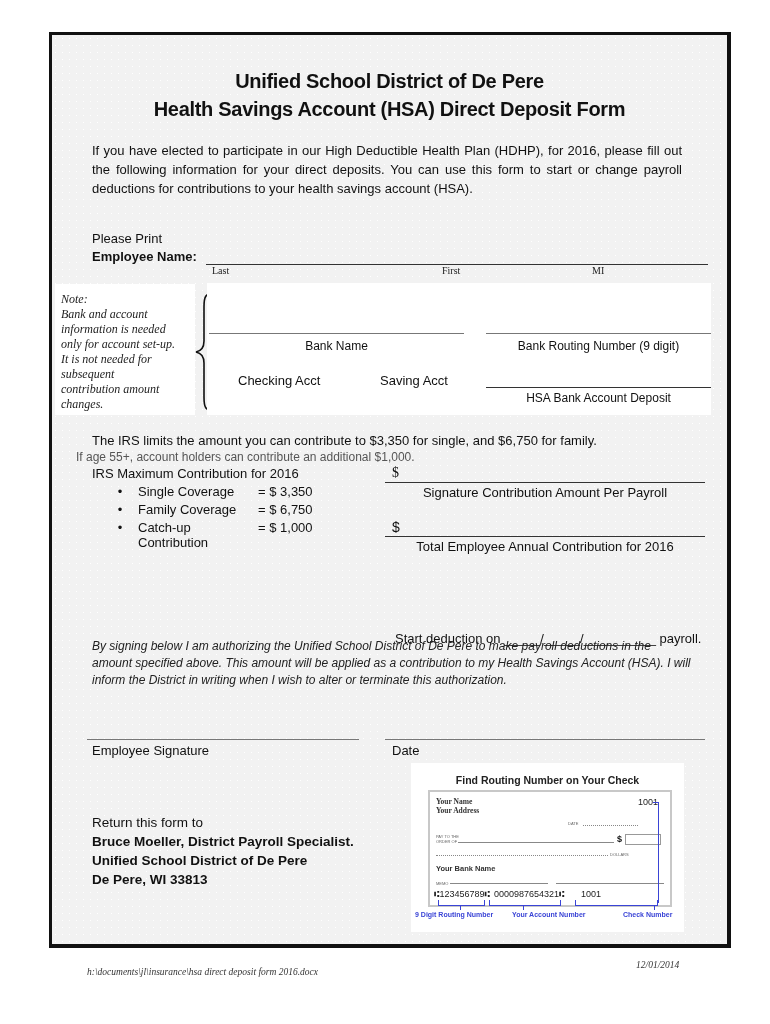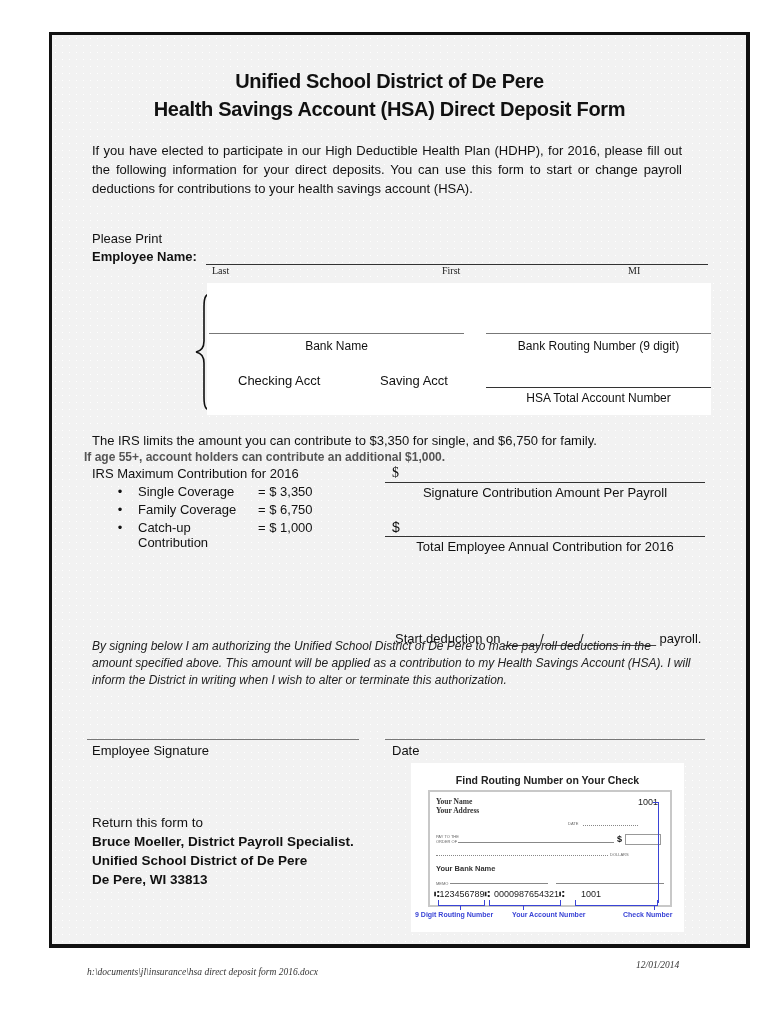--- a/index.html
+++ b/index.html
@@ -6,21 +6,20 @@
   body {
     width: 770px; height: 1024px; background: #ffffff; position: relative; overflow: hidden;
     font-family: "Liberation Sans", sans-serif; color: #111;
   }
   .frame {
     position: absolute; left: 49px; top: 32px; width: 675px; height: 909px;
     border: 3px solid #111; border-right-width: 4px; border-bottom-width: 4px;
     background-color: #f2f2f2;
     background-image: radial-gradient(#ffffff 0.8px, transparent 1px);
     background-size: 7px 7px;
-    padding-left: 19px;
   }
   .abs { position: absolute; }
   .serif { font-family: "Liberation Serif", serif; }
 
   .title {
     left: 0; width: 675px; text-align: center; font-weight: bold; font-size: 20px;
     font-family: "Liberation Sans", sans-serif; letter-spacing: -0.3px; color: #111;
   }
   .intro {
     left: 40px; top: 106px; width: 590px; font-size: 13px; line-height: 19px; text-align: justify;
@@ -81,43 +80,55 @@
   <div class="abs title" style="top:35px;">Unified School District of De Pere</div>
   <div class="abs title" style="top:63px;">Health Savings Account (HSA) Direct Deposit Form</div>
 
   <div class="abs intro">If you have elected to participate in our High Deductible Health Plan (HDHP), for 2016, please fill out the following information for your direct deposits. You can use this form to start or change payroll deductions for contributions to your health savings account (HSA).</div>
 
   <div class="abs label13" style="left:40px; top:196px;">Please Print</div>
   <div class="abs label13" style="left:40px; top:214px; font-weight:bold;">Employee Name:</div>
   <div class="hline dark" style="left:154px; top:229px; width:502px;"></div>
   <div class="abs tiny-serif" style="left:160px; top:230px;">Last</div>
   <div class="abs tiny-serif" style="left:390px; top:230px;">First</div>
-  <div class="abs tiny-serif" style="left:576px; top:230px;">MI</div>
-
+  <div class="abs tiny-serif" style="left:540px; top:230px;">MI</div>
+
+  <div class="abs note-box">
+    <div class="note-text">
+      <div>Note:</div>
+      <div>Bank and account</div>
+      <div>information is needed</div>
+      <div>only for account set-up.</div>
+      <div>It is not needed for</div>
+      <div>subsequent</div>
+      <div>contribution amount</div>
+      <div>changes.</div>
+    </div>
+  </div>
 
   <svg class="abs" style="left:143px; top:256px;" width="24" height="122" viewBox="0 0 24 122">
     <path d="M20 2 C 10 2, 9 6, 9 16 L 9 50 C 9 57, 6 60, 1 61 C 6 62, 9 65, 9 72 L 9 106 C 9 116, 10 120, 20 120" fill="none" stroke="#111" stroke-width="1.6"></path>
   </svg>
 
   <div class="abs bank-box">
     <div class="hline" style="left:2px; top:50px; width:255px; border-top-color:#777;"></div>
     <div class="abs label13 center" style="left:2px; top:56px; width:255px; font-size:12px;">Bank Name</div>
 
     <div class="hline" style="left:279px; top:50px; width:225px; border-top-color:#777;"></div>
     <div class="abs label13 center" style="left:279px; top:56px; width:225px; font-size:12px;">Bank Routing Number  (9 digit)</div>
 
     <div class="abs label13" style="left:31px; top:90px;">Checking Acct</div>
     <div class="abs label13" style="left:173px; top:90px;">Saving Acct</div>
 
     <div class="hline dark" style="left:279px; top:104px; width:225px;"></div>
-    <div class="abs label13 center" style="left:279px; top:108px; width:225px; font-size:12px;">HSA Total Account Number</div>
+    <div class="abs label13 center" style="left:279px; top:108px; width:225px; font-size:12px;">HSA Bank Account Deposit</div>
   </div>
 
   <div class="abs label13" style="left:40px; top:398px;">The IRS limits the amount you can contribute to $3,350 for single, and $6,750 for family.</div>
-  <div class="abs irs-gray" style="left:32px; top:415px;font-weight:bold;">If age 55+, account holders can contribute an additional $1,000.</div>
+  <div class="abs irs-gray" style="left:24px; top:415px;">If age 55+, account holders can contribute an additional $1,000.</div>
   <div class="abs label13" style="left:40px; top:431px;">IRS Maximum Contribution for 2016</div>
 
   <div class="abs" style="left:50px; top:449px;">
     <div class="bullet-row">
       <span class="dot">•</span>
       <span class="name">Single Coverage</span>
       <span>= $ 3,350</span>
     </div>
     <div class="bullet-row">
       <span class="dot">•</span>

